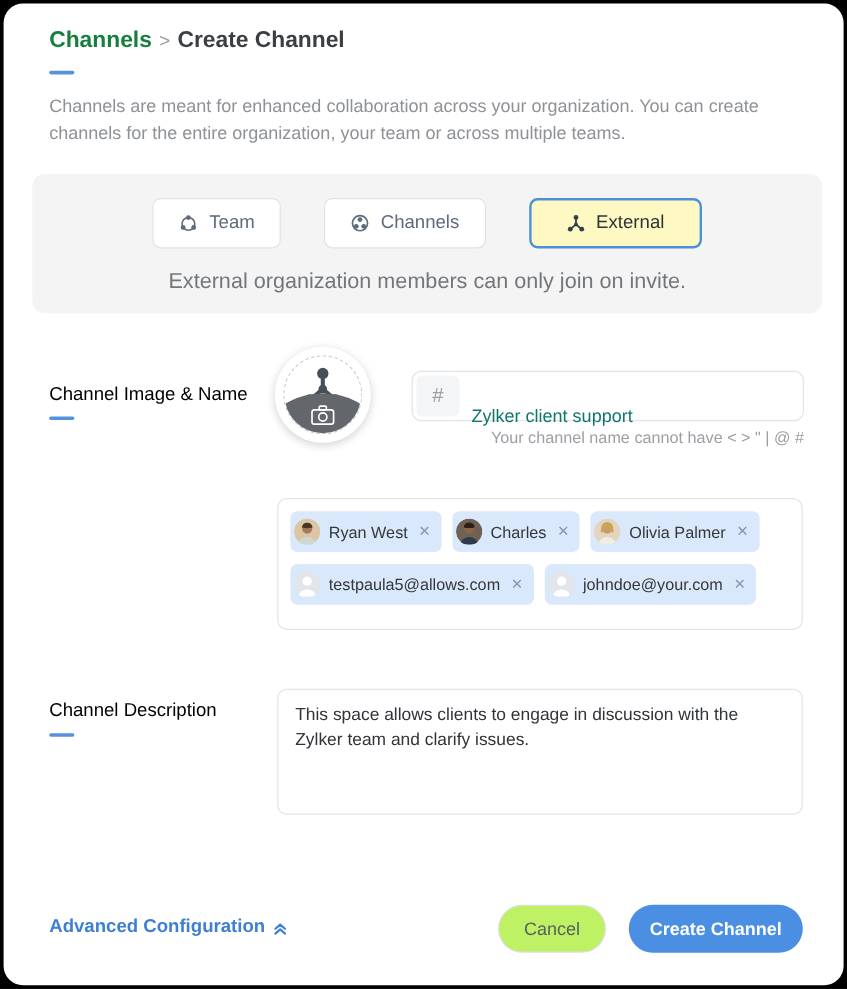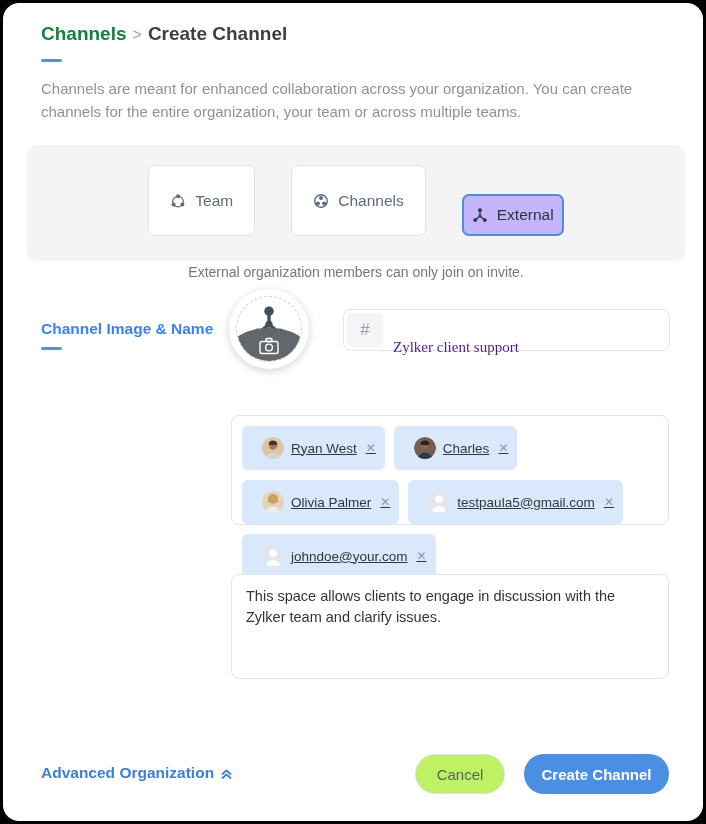--- a/index.html
+++ b/index.html
@@ -12,43 +12,43 @@
   .hdr .sep { color:#9aa0a6; font-weight:normal; font-size:16px; padding:0 6px; }
   .dash { width:21px; height:3px; background:#5591dc; border-radius:2px; }
   .hdr-dash { position:absolute; left:38px; top:56px; }
   .desc { position:absolute; left:38px; top:74px; width:624px; font-size:15px; line-height:1.55; color:#8e9296; }
 
   
   .tabs { position:absolute; left:24px; top:142px; width:658px; height:116px; background:#f4f4f5; border-radius:10px; text-align:center; }
   .tabrow { display:flex; justify-content:center; gap:36px; margin-top:20px; }
   .tab { display:flex; align-items:center; gap:9px; background:#fff; border:1px solid #e1e2e4; border-radius:7px; padding:11px 21px; font-size:15.5px; color:#5d6b7c; cursor:pointer; }
   .tab svg { flex:0 0 auto; }
-  .tab.selected { border:2px solid #4c8fdb; padding:10px 8px; color:#2e3338; background:#c4b5fd;margin-top:29px; }
-  .tabnote { margin-top:28px; font-size:14px; color:#73777b; }
-
-  
-  .sec-label { position:absolute; left:38px; font-size:15.5px; font-weight:bold; color:#3b82f6; }
+  .tab.selected { border:2px solid #4c8fdb; padding:10px 29px; color:#2e3338; background:#fef9c3; }
+  .tabnote { margin-top:17px; font-size:18px; color:#73777b; }
+
+  
+  .sec-label { position:absolute; left:38px; font-size:15.5px; font-weight:normal; color:#000000; }
   .sec-label .dash { margin-top:9px; }
 
   
   .avatar-outer { position:absolute; left:226px; top:286px; width:80px; height:80px; background:#fff; border-radius:50%; box-shadow:0 2px 8px rgba(0,0,0,0.18); display:flex; align-items:center; justify-content:center; cursor:pointer; }
   .avatar-inner { width:66px; height:66px; border-radius:50%; border:1.5px dashed #c7cbd1; position:relative; overflow:hidden; }
   .avatar-inner .bigicon { position:absolute; left:50%; top:7px; transform:translateX(-50%); }
   .cam-overlay { position:absolute; left:-12%; right:-12%; bottom:-20%; height:72%; background:#63666a; border-radius:50%; }
   .cam-overlay svg { position:absolute; left:50%; top:9px; transform:translateX(-50%); }
 
   
   .name-wrap { position:absolute; left:340px; top:306px; width:327px; height:42px; border:1px solid #e3e4e6; border-radius:8px; background:#fff; display:flex; align-items:center; }
   .hash-box { width:36px; height:34px; margin-left:3px; background:#f3f5f7; border-radius:5px; display:flex; align-items:center; justify-content:center; font-size:17px; color:#9aa0a6; }
-  .name-input { flex:1; border:none; outline:none; font-size:15px; color:#4c1d95; padding:0 10px; font-family:Liberation Serif, serif; background:transparent;margin-top:35px; }
+  .name-input { flex:1; border:none; outline:none; font-size:15px; color:#0f766e; padding:0 10px; font-family:Liberation Sans, sans-serif; background:transparent;margin-top:35px; }
   .name-helper { position:absolute; left:340px; top:354px; width:327px; text-align:right; font-size:13.5px; color:#9b9fa3; }
 
   
   .pbox { position:absolute; left:228px; top:412px; width:438px; height:110px; border:1px solid #e3e4e6; border-radius:8px; padding:10px; display:flex; flex-wrap:wrap; align-content:flex-start; gap:10px 9px; cursor:text; }
-  .chip { display:flex; align-items:center; background:#d9e8fa; border-radius:6px; height:44px; padding:0 9px 0 20px; font-size:13.5px; color:#34373a;text-decoration:underline; }
+  .chip { display:flex; align-items:center; background:#d9e8fa; border-radius:6px; height:34px; padding:0 9px 0 3px; font-size:13.5px; color:#34373a; }
   .chip .av { width:22px; height:22px; border-radius:50%; overflow:hidden; margin-right:7px; flex:0 0 auto; }
   .chip .x { margin-left:9px; color:#8796ab; font-size:12px; cursor:pointer; }
 
   
   .dbox { position:absolute; left:228px; top:571px; width:438px; height:105px; border:1px solid #e3e4e6; border-radius:8px; padding:11px 14px; font-size:14.5px; line-height:1.45; color:#303438; resize:none; outline:none; font-family:"Liberation Sans", sans-serif; }
 
   
   .adv { position:absolute; left:38px; top:761px; display:flex; align-items:center; gap:6px; font-size:15.5px; font-weight:bold; color:#3e7fd4; cursor:pointer; }
   .btn { position:absolute; top:751px; height:40px; border-radius:20px; display:flex; align-items:center; justify-content:center; font-size:15px; cursor:pointer; }
   .btn-cancel { left:412px; width:90px; background:#bef264; border:1px solid #dddee0; color:#5a5e62; }
@@ -124,20 +124,21 @@
           <circle cx="11" cy="10.5" r="3.4"></circle>
         </svg>
       </div>
     </div>
   </div>
 
   <div class="name-wrap">
     <div class="hash-box">#</div>
     <input class="name-input" type="text" value="Zylker client support" style="">
   </div>
+  <div class="name-helper">Your channel name cannot have &lt; &gt; " | @ #</div>
 
 
   <div class="pbox">
     <div class="chip">
       <span class="av">
         <svg width="22" height="22" viewBox="0 0 22 22">
             <circle cx="11" cy="11" r="11" fill="#dcc5a5"></circle>
             <circle cx="11" cy="8.5" r="4.2" fill="#a9795a"></circle>
             <path d="M11 3.6 a4.6 4.6 0 0 1 4.5 4 q-4.5 1.2-9 0 a4.6 4.6 0 0 1 4.5-4z" fill="#4a3526"></path>
             <path d="M3 22 a8.2 8.2 0 0 1 16 0z" fill="#cfd8cf"></path>
@@ -171,40 +172,44 @@
       <span class="x">✕</span>
     </div>
     <div class="chip">
       <span class="av">
         <svg width="22" height="22" viewBox="0 0 22 22">
             <circle cx="11" cy="11" r="11" fill="#e2e6ea"></circle>
             <circle cx="11" cy="8.3" r="3.8" fill="#fff"></circle>
             <path d="M3.5 21 a7.8 7.8 0 0 1 15 0z" fill="#fff"></path>
           </svg>
       </span>
-      <span>testpaula5@gmail.com</span>
+      <span>testpaula5@allows.com</span>
       <span class="x">✕</span>
     </div>
     <div class="chip">
       <span class="av">
         <svg width="22" height="22" viewBox="0 0 22 22">
             <circle cx="11" cy="11" r="11" fill="#e2e6ea"></circle>
             <circle cx="11" cy="8.3" r="3.8" fill="#fff"></circle>
             <path d="M3.5 21 a7.8 7.8 0 0 1 15 0z" fill="#fff"></path>
           </svg>
       </span>
       <span>johndoe@your.com</span>
       <span class="x">✕</span>
     </div>
   </div>
 
+  <div class="sec-label" style="top:581px;">
+    <span>Channel Description</span>
+    <div class="dash"></div>
+  </div>
   <textarea class="dbox" style="">This space allows clients to engage in discussion with the Zylker team and clarify issues.</textarea>
 
   <div class="adv">
-    <span>Advanced Organization</span>
+    <span>Advanced Configuration</span>
     <svg width="13" height="13" viewBox="0 0 13 13" fill="none" stroke="#3e7fd4" stroke-width="1.8" stroke-linecap="round" stroke-linejoin="round">
       <polyline points="2.5,7 6.5,3.5 10.5,7"></polyline>
         <polyline points="2.5,11 6.5,7.5 10.5,11"></polyline>
     </svg>
   </div>
   <div class="btn btn-cancel">Cancel</div>
   <div class="btn btn-create">Create Channel</div>
 
 </div>
 

